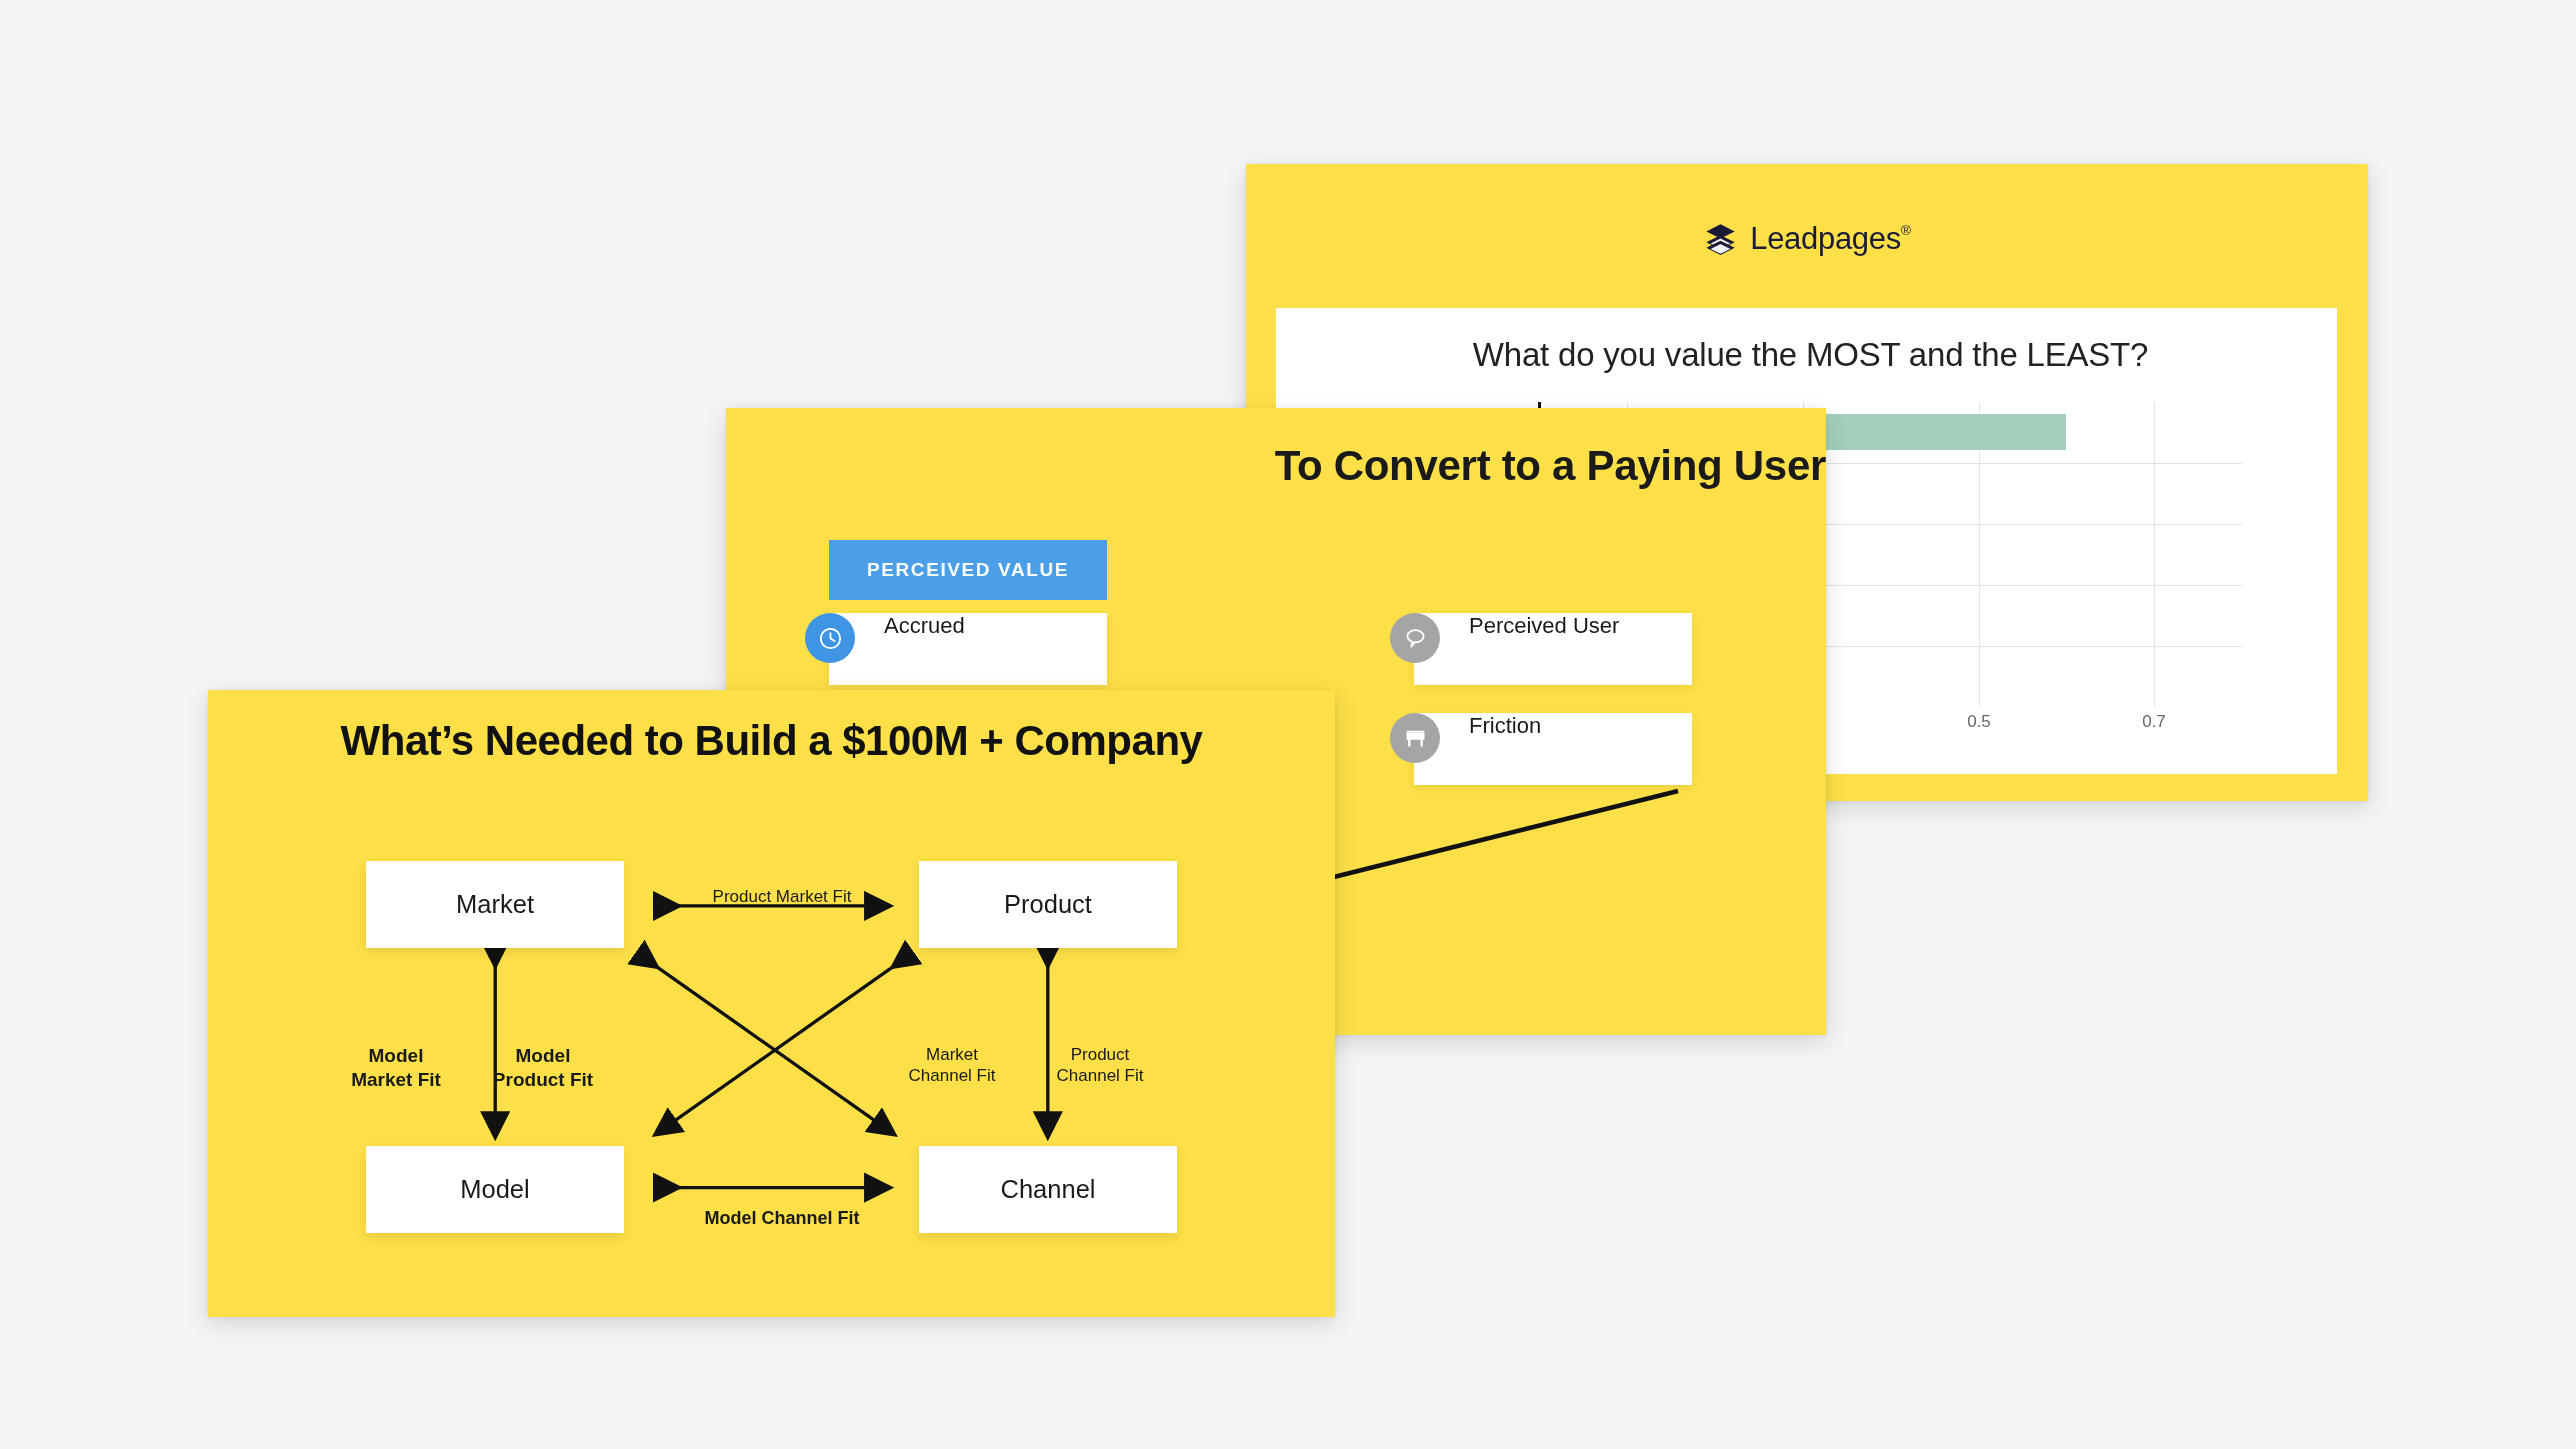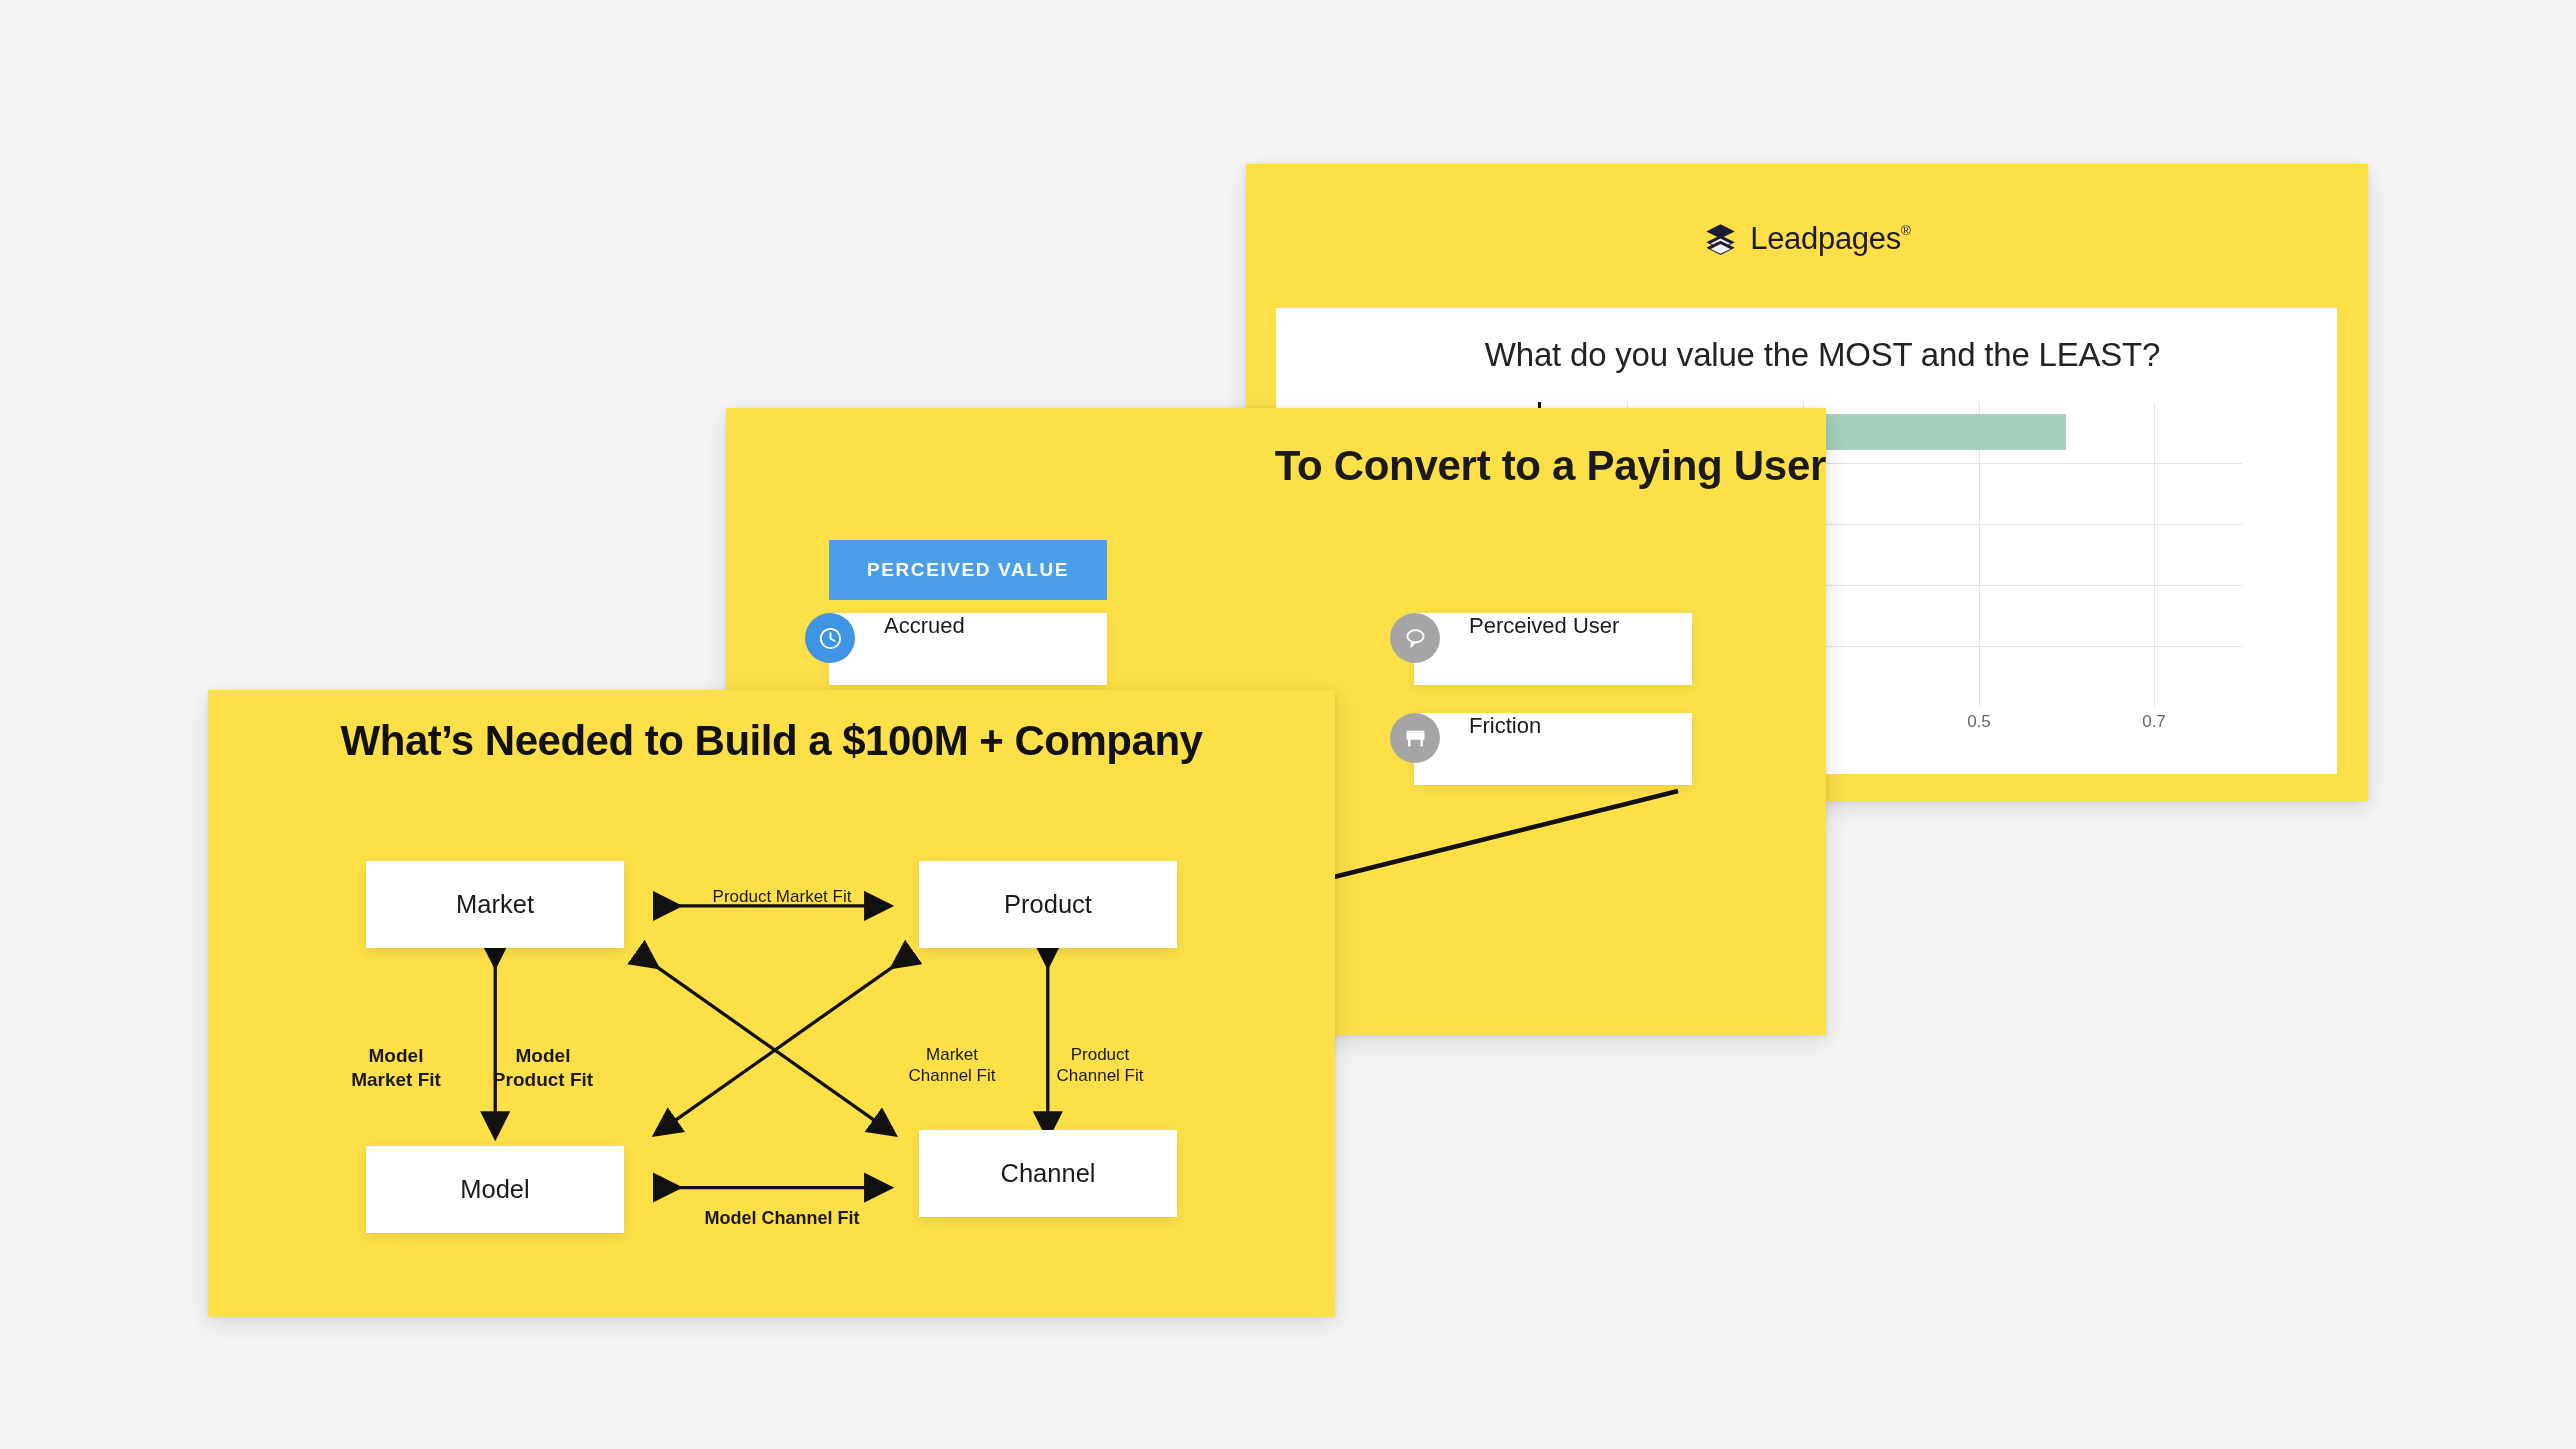--- a/index.html
+++ b/index.html
@@ -30,21 +30,21 @@
     letter-spacing:-0.3px; line-height:1;
     font-family:"Liberation Sans", sans-serif;
   }
   .lp-tm { font-size:13.4px; color:#1b1b38; vertical-align:super; }
 
   .lp-panel {
     position:absolute; left:30px; top:144px; width:1061px; height:466px;
     background:#ffffff;
   }
   .lp-question {
-    position:absolute; left:16px; top:28px; width:100%;
+    position:absolute; left:4px; top:28px; width:100%;
     text-align:center; font-size:33px; color:#222; font-weight:400;
     letter-spacing:-0.2px;
   }
 
   
   .chart-wrap { position:absolute; left:0px; top:94px; width:1061px; height:349px; }
   .plot {
     position:absolute; left:0px; top:0px; width:966px; height:305px;
   }
   .gridline { position:absolute; background:#e3e3e3; }
@@ -113,21 +113,21 @@
   }
   .node {
     position:absolute; width:258px; height:87px; background:#ffffff;
     display:flex; align-items:center; justify-content:center;
     box-shadow:0 4px 10.7px rgba(0,0,0,0.10);
     font-size:25.5px; color:#1a1a1a; font-weight:400;
   }
   #node-market  { left:158px; top:171px; }
   #node-product { left:711px; top:171px; }
   #node-model   { left:158px; top:456px; }
-  #node-channel { left:711px; top:440px;align-items:center; }
+  #node-channel { left:711px; top:456px;align-items:center; }
 
   .diagram-svg { position:absolute; left:0; top:0; width:1127px; height:627px; }
 
   .edge-label {
     position:absolute; text-align:center; color:#1a1a1a; line-height:1.25;
   }
   .edge-label.small { font-size:17px; font-weight:400; }
   .edge-label.bold  { font-size:19px; font-weight:bold; }
   .edge-label.mid   { font-size:18px; font-weight:bold; }
 

